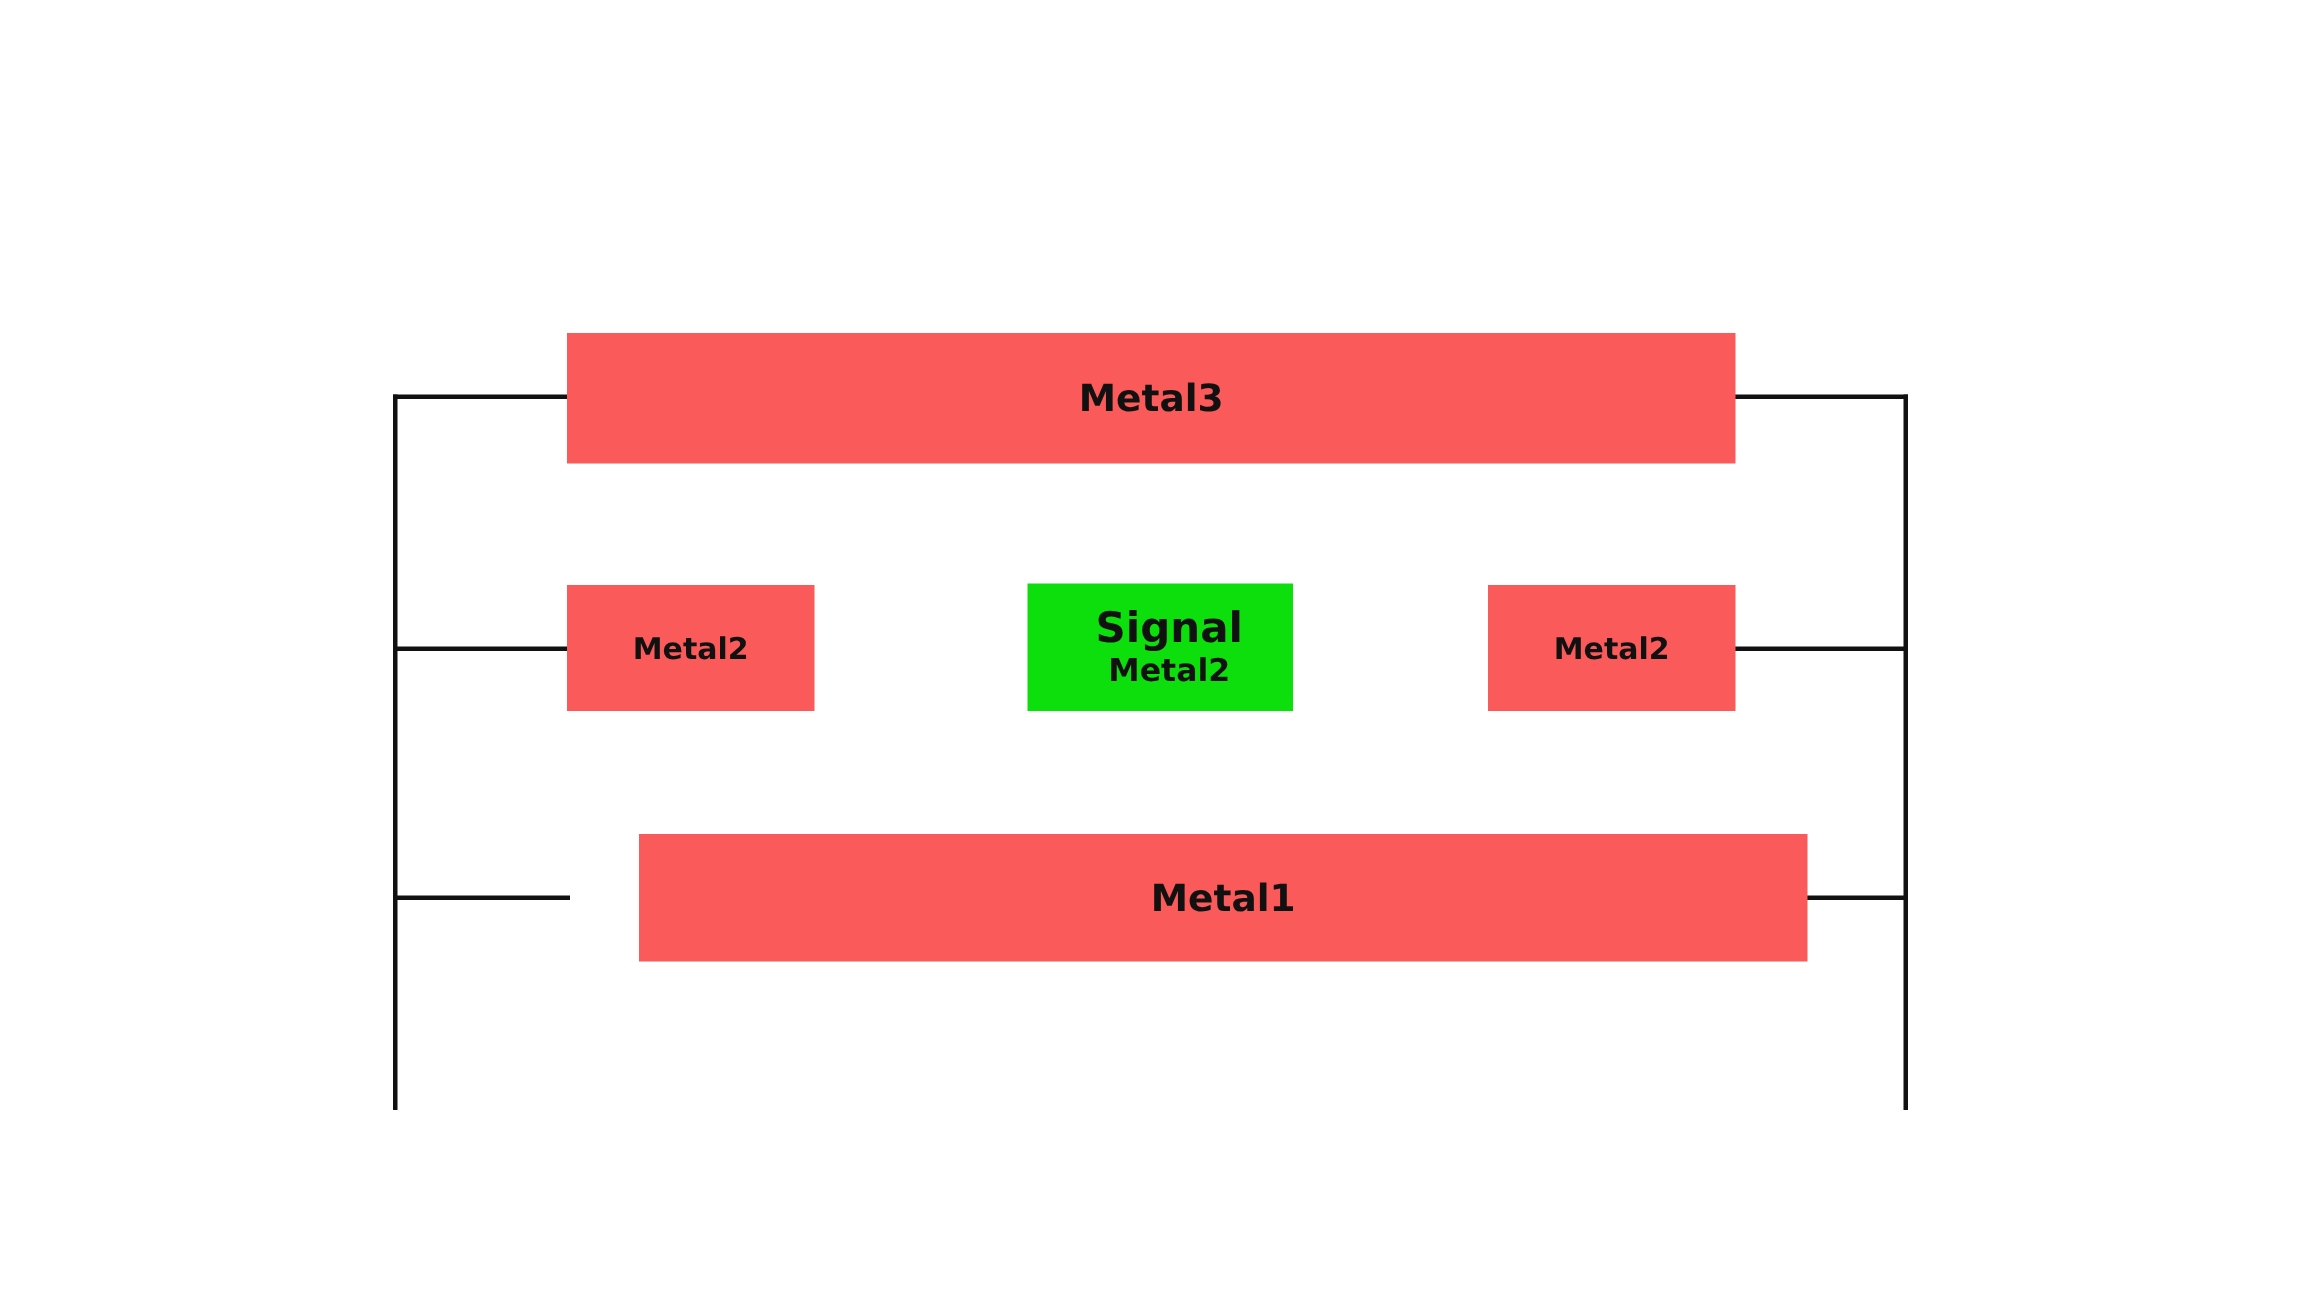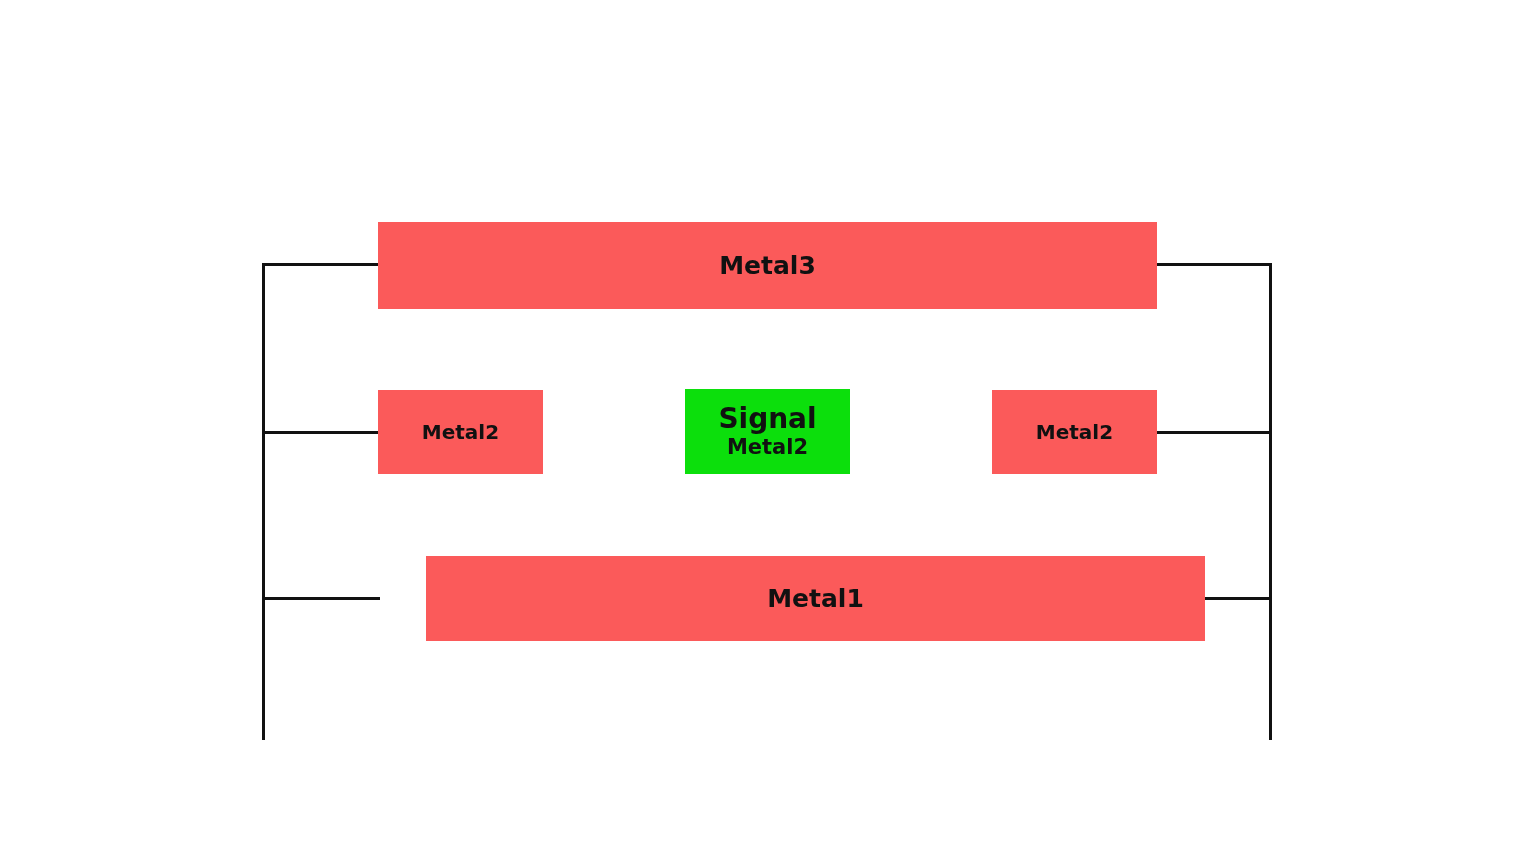--- a/index.html
+++ b/index.html
@@ -31,20 +31,21 @@
   .metal3 { left: 378px; top: 222px; width: 779px; height: 87px; font-size: 25px; }
   .metal1 { left: 378px; top: 556px; width: 779px; height: 85px; font-size: 25px; margin-left: 48px; }
   .metal2-left  { left: 378px; top: 390px; width: 165px; height: 84px; font-size: 20px; }
   .metal2-right { left: 992px; top: 390px; width: 165px; height: 84px; font-size: 20px; }
 
   .signal {
     left: 685px; top: 389px; width: 165px; height: 85px;
     flex-direction: column;
     justify-content: center;
     gap: 4px;
+    padding-left: 12px;
   }
   .signal .signal-title    { font-size: 28px; font-weight: bold; line-height: 1; }
   .signal .signal-subtitle { font-size: 21px; font-weight: bold; line-height: 1; }
 
   
   .wire {
     position: absolute;
     background: var(--wire, #111111);
   }
   .wire.h { height: 3px; }

